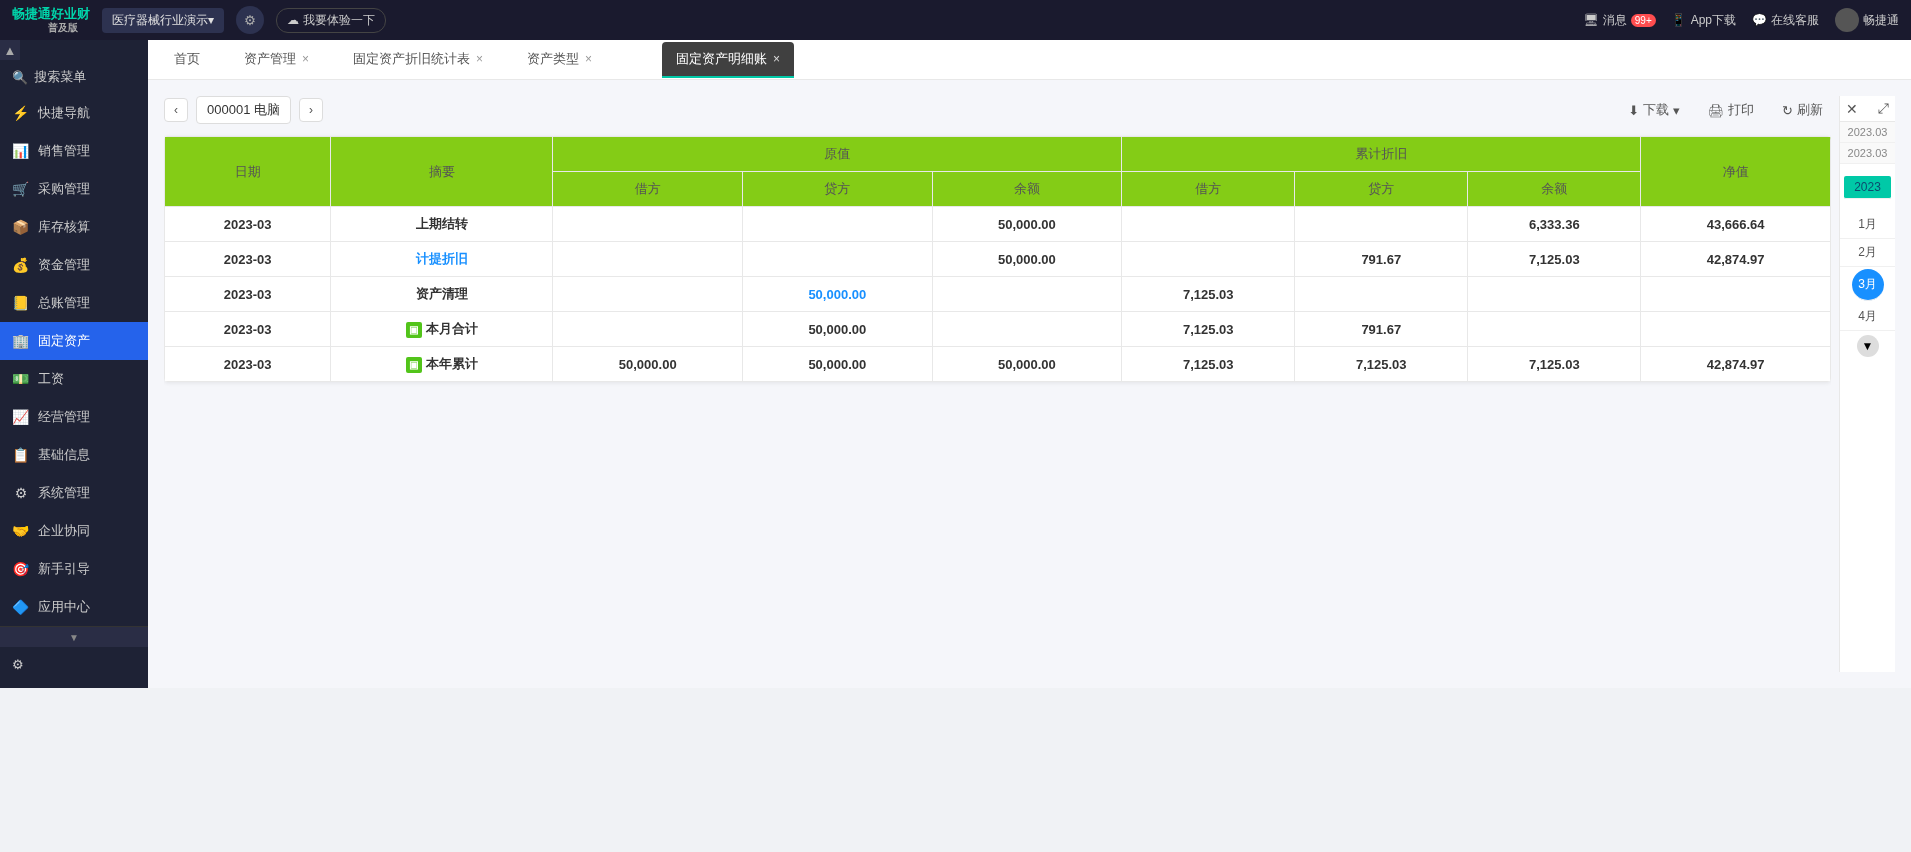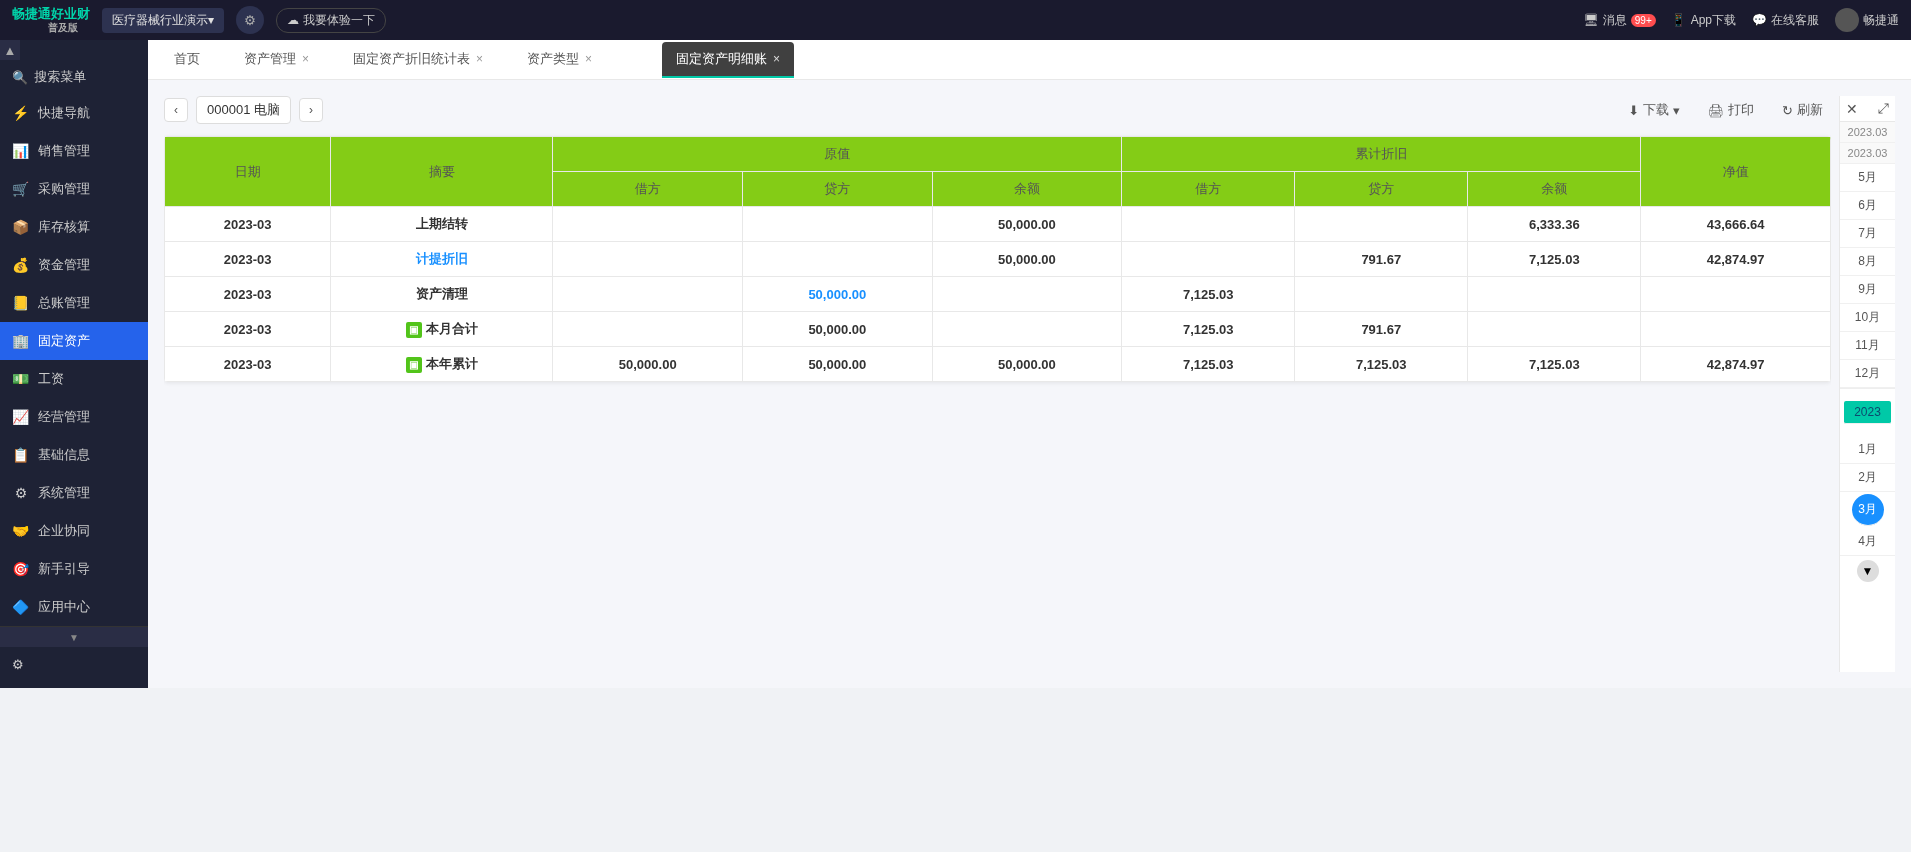--- a/index.html
+++ b/index.html
@@ -319,30 +319,20 @@
 
         <div class="right-panel">
           <div class="right-panel-top">
             <button class="right-panel-btn">✕</button>
             <button class="right-panel-btn">⤢</button>
           </div>
           <div class="timeline">
             <div class="timeline-year">2023.03</div>
             <div class="timeline-year">2023.03</div>
 
-            <div class="timeline-section">
-              <div class="timeline-month">5月</div>
-              <div class="timeline-month">6月</div>
-              <div class="timeline-month">7月</div>
-              <div class="timeline-month">8月</div>
-              <div class="timeline-month">9月</div>
-              <div class="timeline-month">10月</div>
-              <div class="timeline-month">11月</div>
-              <div class="timeline-month">12月</div>
-            </div>
 
             <div class="timeline-month year-active" style="background:#00c9a7;color:#0c4a6e;border-radius:2px;margin:12px 4px;padding:4px;text-align:center;font-size:12px;">2023</div>
 
             <div class="timeline-month">1月</div>
             <div class="timeline-month">2月</div>
             <div class="timeline-month active" style="background:#1890ff;color:#fff;border-radius:50%;margin:2px auto;width:32px;height:32px;display:flex;align-items:center;justify-content:center;">3月</div>
             <div class="timeline-month">4月</div>
 
             <div class="timeline-arrow">
               <span style="width:22px;height:22px;background:#ddd;border-radius:50%;display:flex;align-items:center;justify-content:center;font-size:12px;">▼</span>

